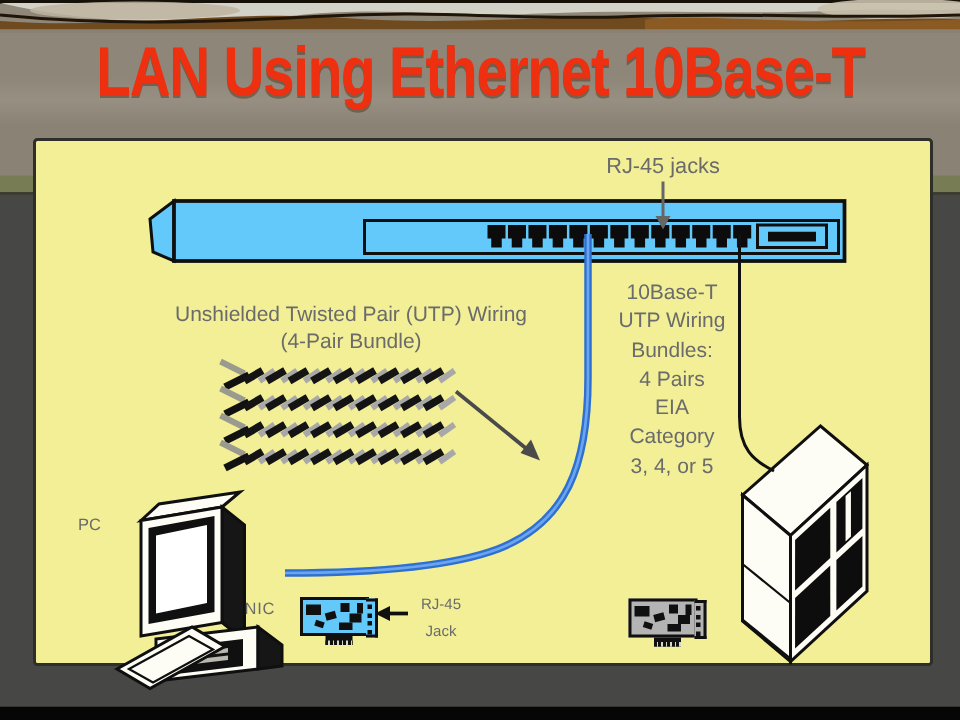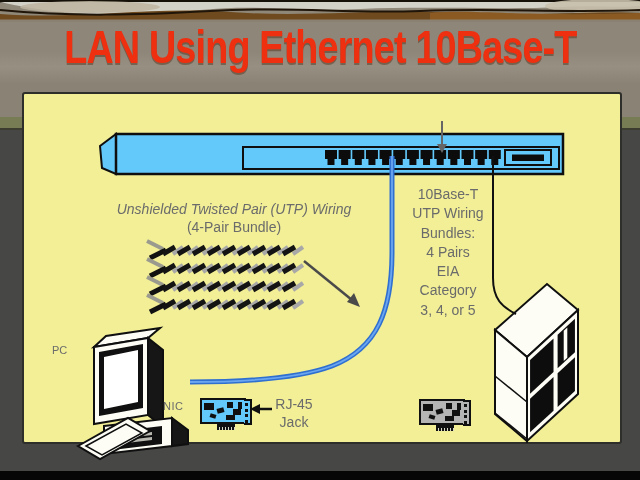--- a/index.html
+++ b/index.html
@@ -18,26 +18,26 @@
          text-shadow:0 2px 0 rgba(80,45,20,.45);white-space:nowrap;}
   .title span{display:inline-block;transform:scaleX(.82);letter-spacing:-1px;}
   .panel{position:absolute;left:22px;top:92px;width:596px;height:348px;
          background:var(--c-panel_yellow,#f2ef97);border:2px solid #2e2e2a;border-radius:3px;}
   svg.draw{position:absolute;left:0;top:0;}
   .lbl{position:absolute;color:var(--c-label_gray,#6b6b6b);line-height:1.15;}
   .center{text-align:center;}
   .pre{white-space:pre-line;text-align:center;}
   .lbl-hub{left:92px;top:112px;width:256px;font-size:14.5px;}
   .lbl-jacks{left:396px;top:103px;width:92px;font-size:14.5px;}
-  .lbl-utp1{left:88px;top:201px;width:292px;font-size:14px;font-style:italic;}
+  .lbl-utp1{left:88px;top:201px;width:292px;font-size:14px;}
   .lbl-utp2{left:88px;top:219px;width:292px;font-size:14px;}
   .lbl-bundle{left:402px;top:185px;width:92px;font-size:14px;line-height:19.3px;}
   .lbl-pc{left:52px;top:344px;font-size:11px;}
   .lbl-nic{left:163px;top:400px;font-size:11px;letter-spacing:.5px;}
-  .lbl-jacknote{left:264px;top:395px;width:60px;font-size:14px;line-height:18px;}
+  .lbl-jacknote{left:264px;top:395px;width:60px;font-size:10px;line-height:18px;}
   .lbl-cardnote{left:408px;top:343px;width:84px;font-size:14px;line-height:19px;}
   .nic{position:absolute;width:60px;height:32px;}
   .nic-body{position:absolute;left:0;top:0;width:42px;height:22px;border:2px solid #101010;}
   .nic-blue .nic-body{background:var(--c-hub_blue,#63c8fa);}
   .nic-gray .nic-body{background:var(--c-nic_gray,#b4b4b4);}
   .nic-bracket{position:absolute;left:44px;top:1px;width:6px;height:22px;border:2px solid #101010;border-left:none;}
   .nic-blue .nic-bracket{background:var(--c-hub_blue,#63c8fa);}
   .nic-gray .nic-bracket{background:var(--c-nic_gray,#b4b4b4);}
   .nic-conn{position:absolute;left:17px;top:26px;width:18px;height:6px;background:#101010;
     background-image:repeating-linear-gradient(90deg,#101010 0 2px,#d8d8c8 2px 3px);
@@ -222,20 +222,21 @@
     <g>
       <line x1="304" y1="261" x2="352" y2="300" stroke="#4a4a4a" stroke-width="2.5"></line>
       <polygon points="360,307 347,302 354,293" fill="#4a4a4a"></polygon>
     </g>
     <g>
       <line x1="272" y1="409" x2="258" y2="409" stroke="#101010" stroke-width="2.5"></line>
       <polygon points="250,409 260,404 260,414" fill="#101010"></polygon>
     </g>
   </svg>
 
+  <div class="lbl lbl-jacks center">RJ-45 jacks</div>
   <div class="lbl lbl-utp1 center">Unshielded Twisted Pair (UTP) Wiring</div>
   <div class="lbl lbl-utp2 center">(4-Pair Bundle)</div>
   <div class="lbl lbl-bundle center pre">10Base-T
 UTP Wiring
 Bundles:
 4 Pairs
 EIA
 Category
 3, 4, or 5</div>
   <div class="lbl lbl-pc">PC</div>

